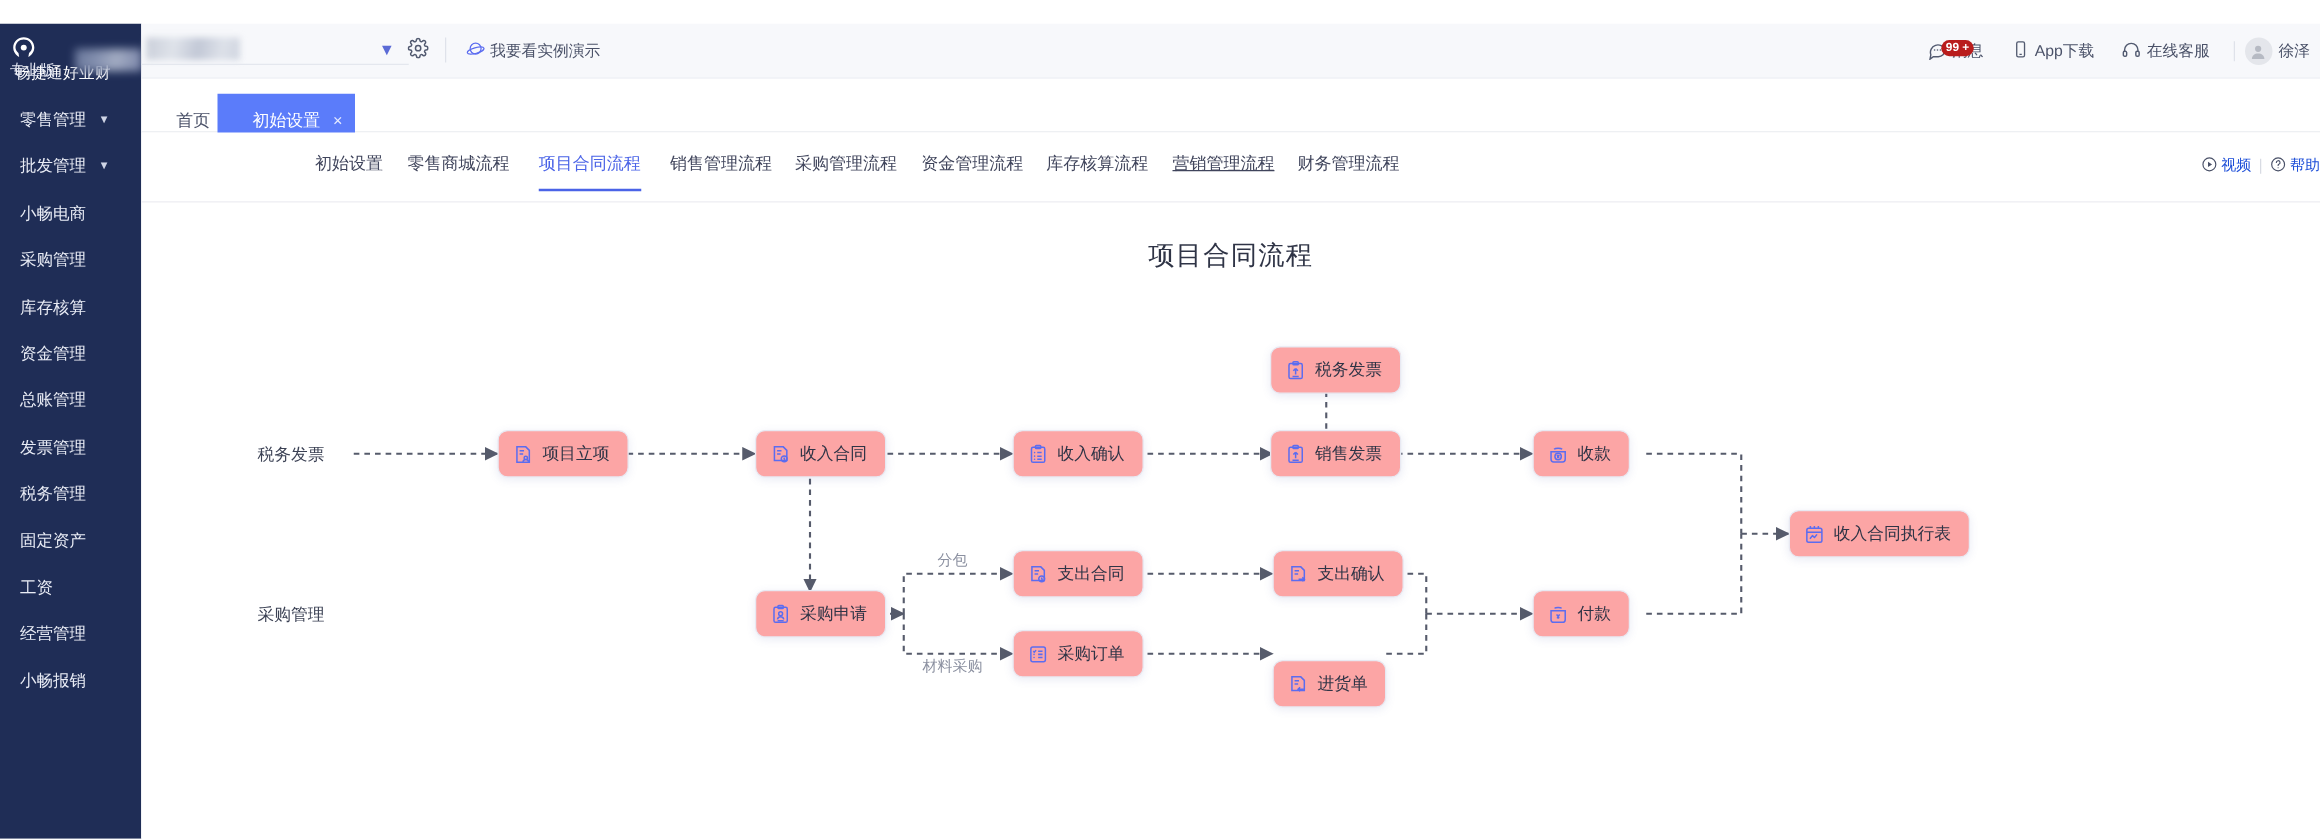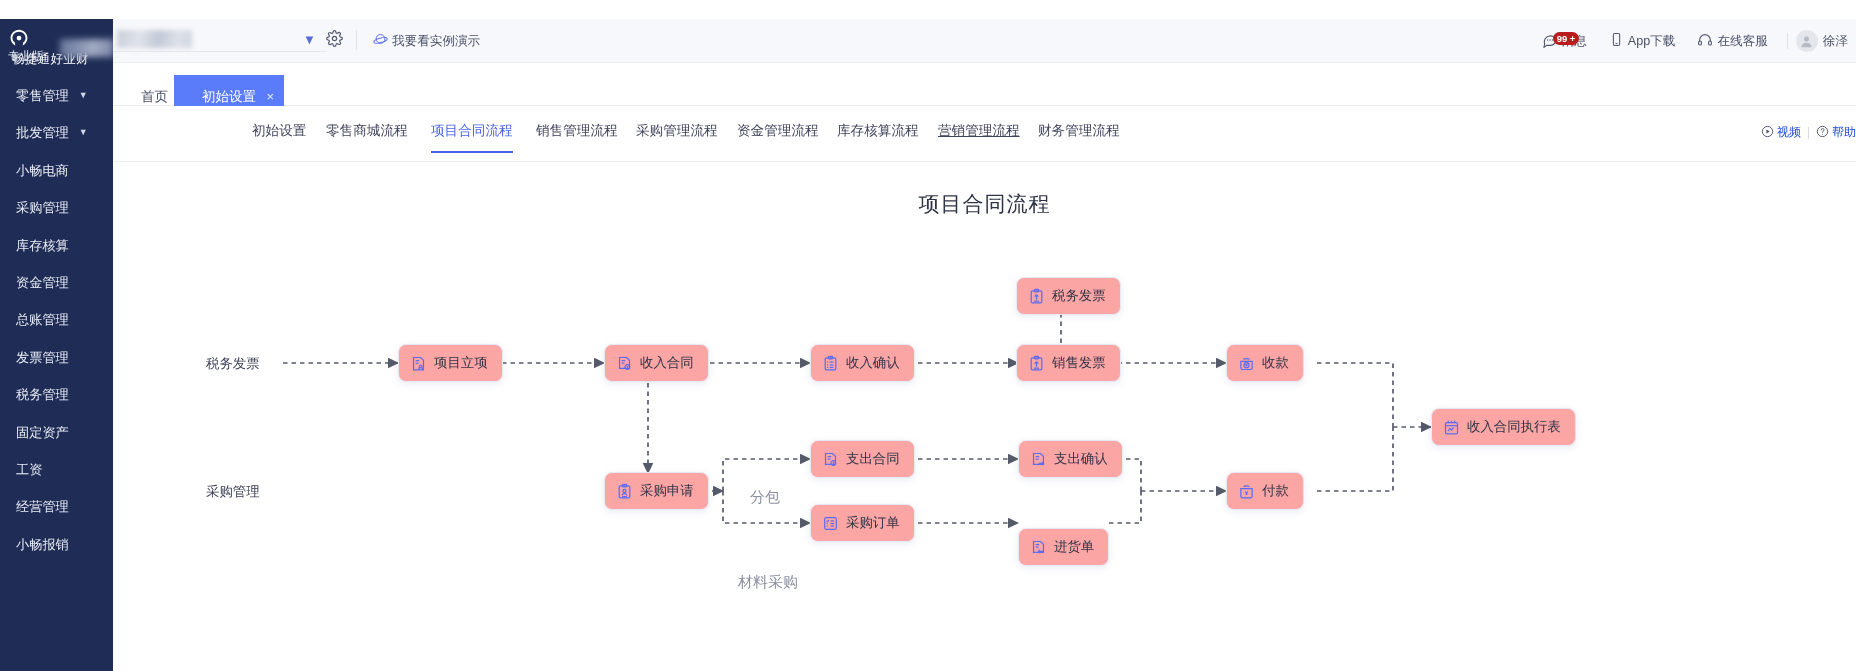--- a/index.html
+++ b/index.html
@@ -131,21 +131,21 @@
   }
 
   
   #canvas { position:absolute; left:0; top:0; right:0; bottom:0; }
   #wires { position:absolute; left:0; top:0; width:1743px; height:565px; }
 
   .rowlabel {
     position:absolute; font-size: 13.4px; color:#3b4154; white-space:nowrap;
   }
   .edgelabel {
-    position:absolute; font-size: 15px; color:#8b90a0; white-space:nowrap;margin-top:48px;
+    position:absolute; font-size: 12px; color:#8b90a0; white-space:nowrap;
   }
 
   .node {
     position:absolute; height: 38px; border-radius: 8px;
     background:#fca5a5; border: 1px solid #e8e9f2;
     box-shadow: 0 2px 7px rgba(90,105,180,.13);
     display:flex; align-items:center; gap: 7px;
     padding: 0 14px 0 11px; cursor:pointer; white-space:nowrap;
   }
   .node .nlabel { font-size: 13.4px; color:#2f3446; }

